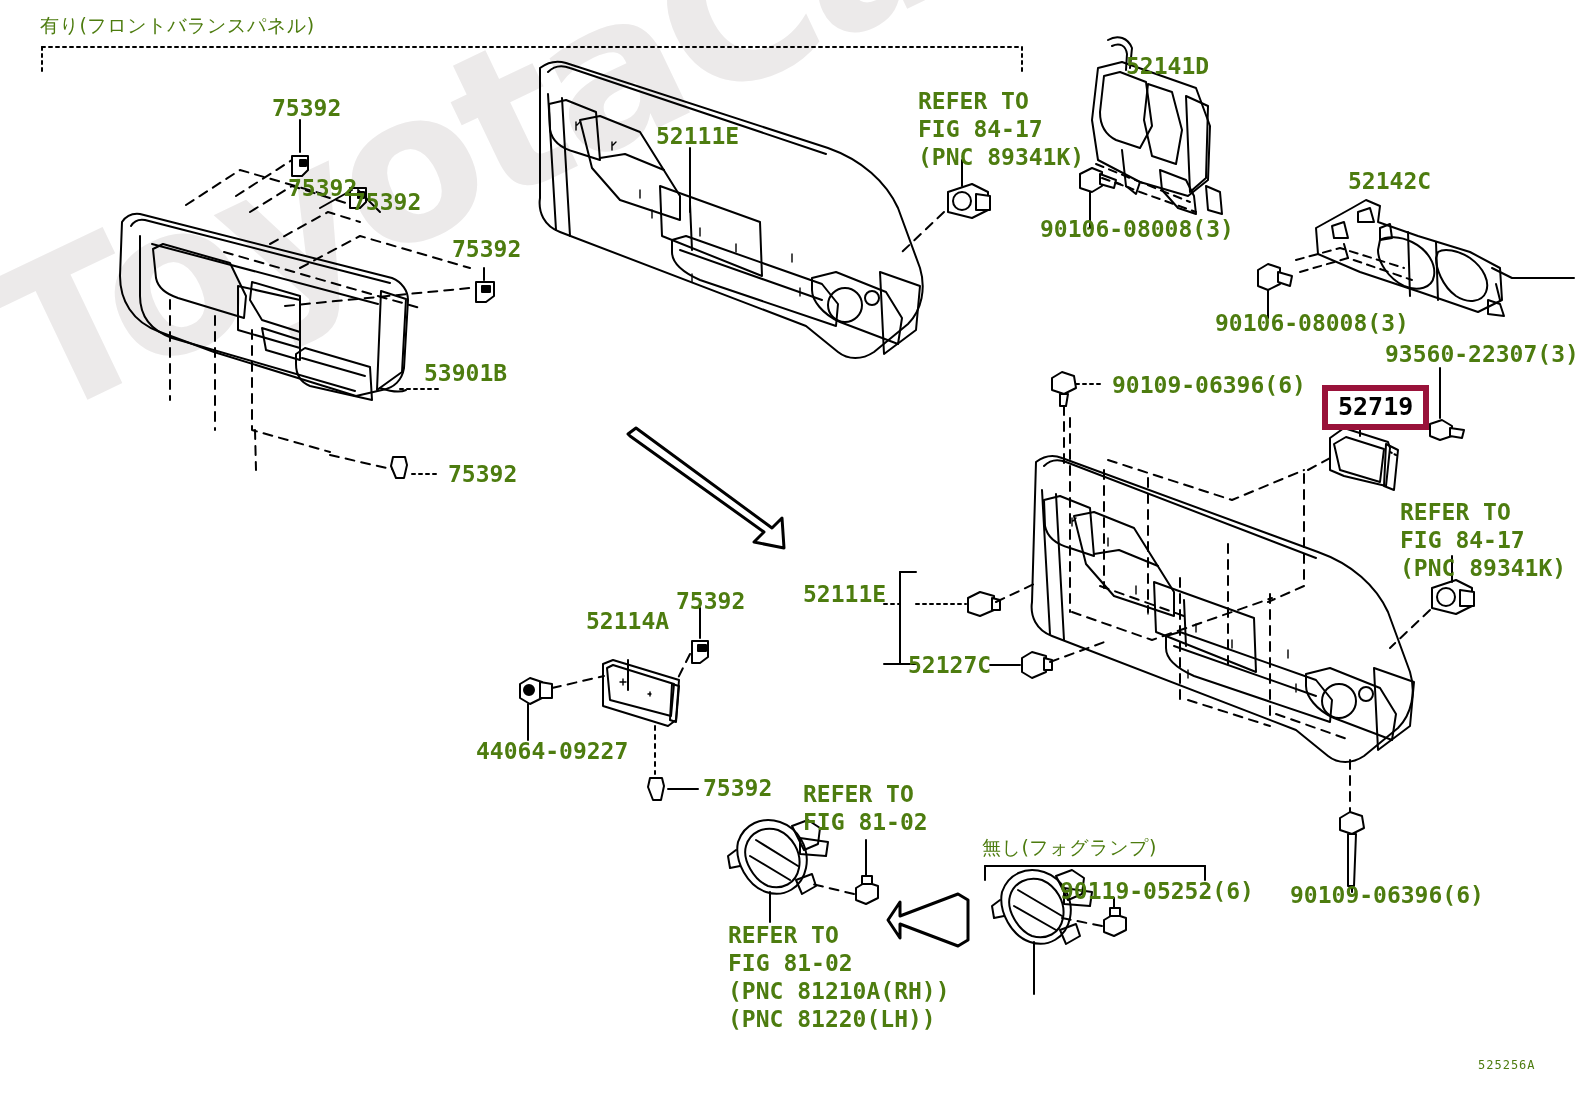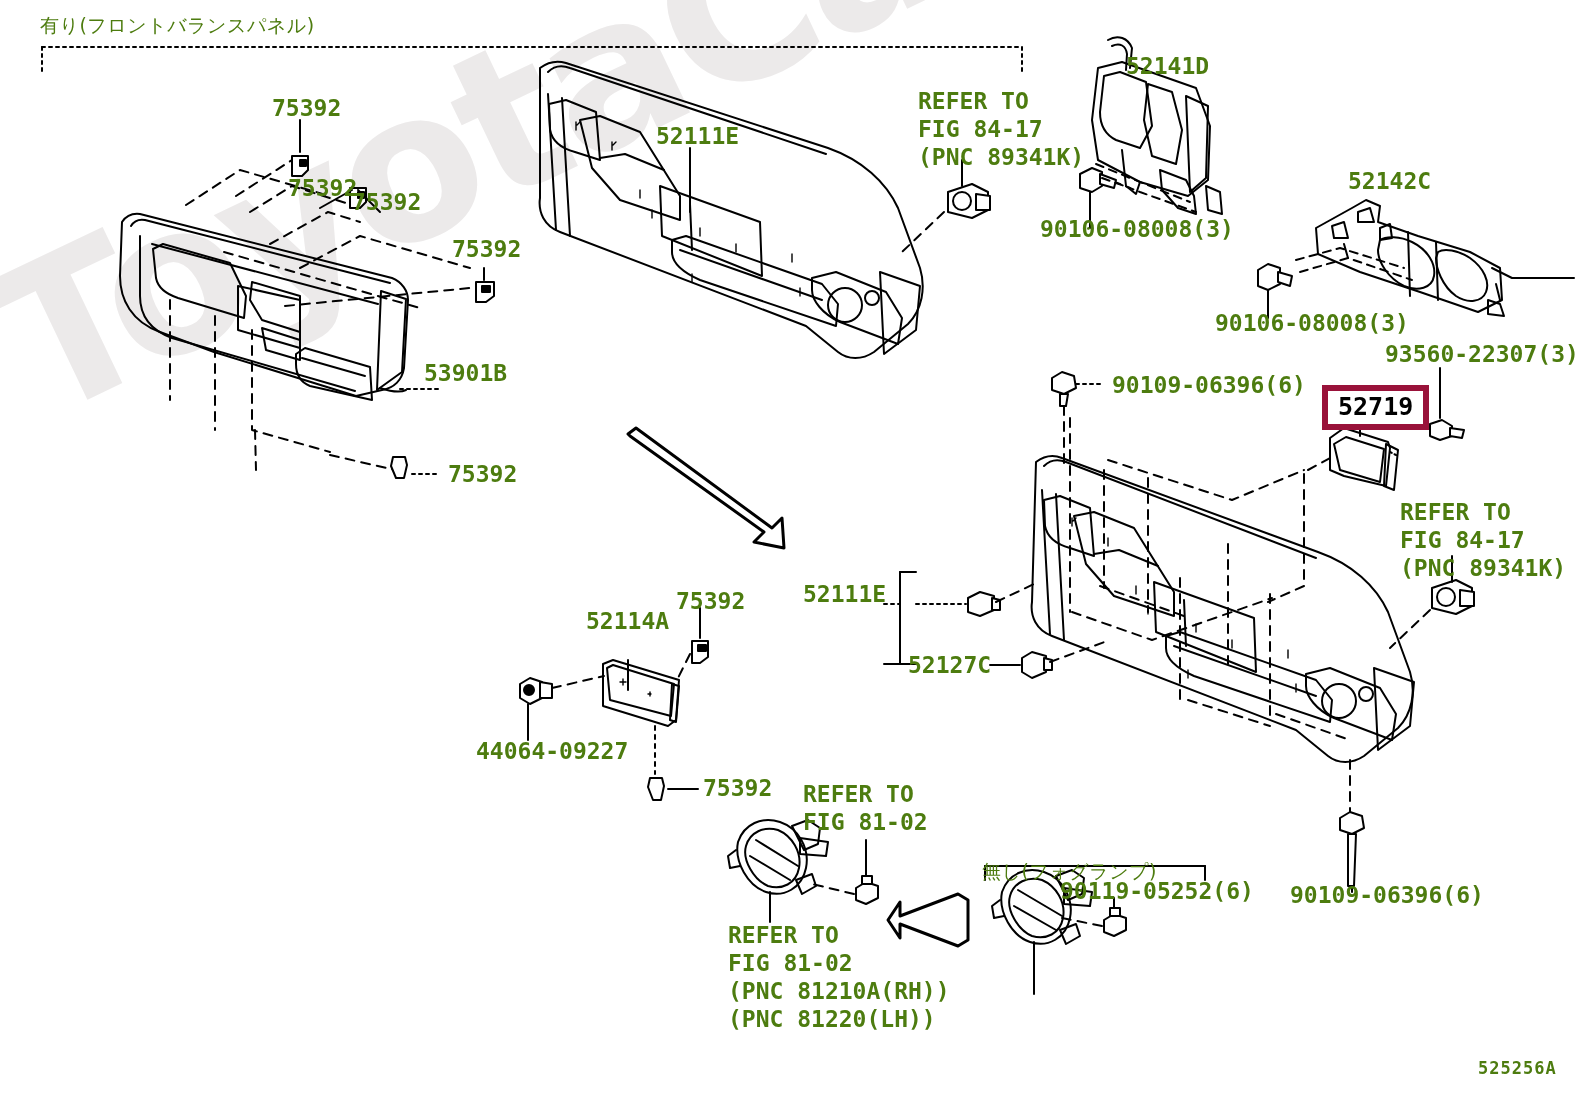--- a/index.html
+++ b/index.html
@@ -45,22 +45,22 @@
     line-height:1.18;
   }
   .lbl.multi{line-height:1.22;}
   .jp{
     font-family:"DejaVu Sans","Liberation Sans",sans-serif;
     font-weight:400;
     font-size:19px;
     letter-spacing:0.5px;
   }
   .code{
-    font-size:17px;
-    font-weight:700;
+    font-size:12px;
+    font-weight:400;
     letter-spacing:1px;
   }
 
   
   .hl{
     position:absolute;
     z-index:5;
     border:6px solid #99123a;
     background:#ffffff;
     padding:2px 10px 3px 10px;
@@ -406,21 +406,21 @@
       <path d="M1114 908 V898"></path>
       <path d="M1102 926 L1062 918" stroke-dasharray="9,7"></path>
 
       <path d="M628 434 L636 428 L772 528 L782 518 L784 548 L754 542 L764 532 L630 436 Z" fill="#fff" stroke="#000" stroke-width="3"></path>
 
       <path d="M968 900 L958 894 L900 916 L900 902 L888 920 L900 938 L900 924 L958 946 L968 940 Z" fill="#fff" stroke="#000" stroke-width="3"></path>
     </g>
   </svg>
 
   <div class="lbl jp" style="left:40px;  top:14px;">有り(フロントバランスパネル)</div>
-  <div class="lbl jp" style="left:982px; top:836px;margin-top:24px;">無し(フォグランプ)</div>
+  <div class="lbl jp" style="left:982px; top:836px;">無し(フォグランプ)</div>
 
   <div class="lbl" style="left:272px; top:95px;">75392</div>
   <div class="lbl" style="left:288px; top:175px;">75392</div>
   <div class="lbl" style="left:352px; top:189px;">75392</div>
   <div class="lbl" style="left:452px; top:236px;">75392</div>
   <div class="lbl" style="left:448px; top:461px;">75392</div>
   <div class="lbl" style="left:424px; top:360px;">53901B</div>
 
   <div class="lbl" style="left:656px; top:123px;">52111E</div>
   <div class="lbl multi" style="left:918px; top:87px;">REFER TO

